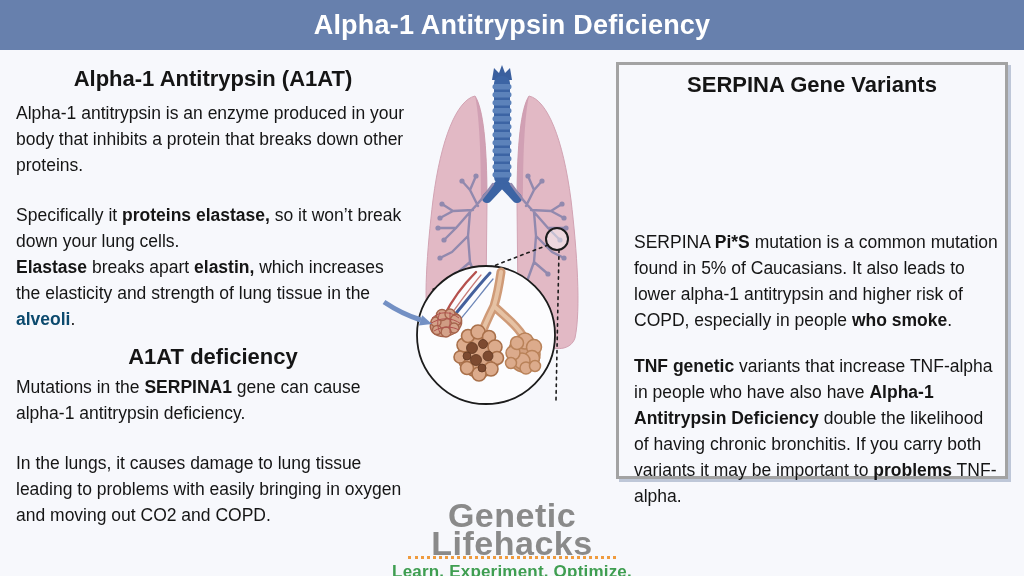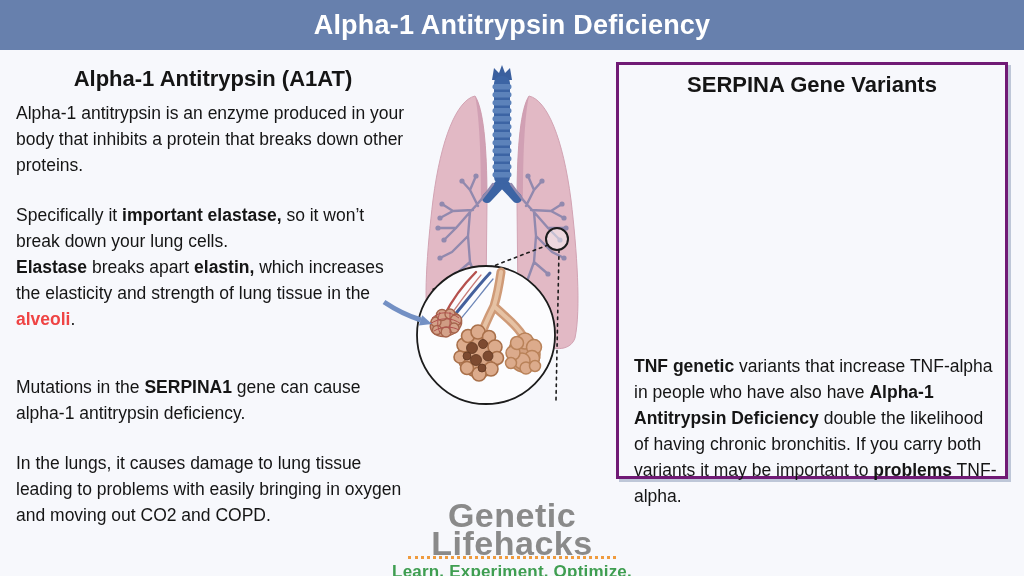--- a/index.html
+++ b/index.html
@@ -10,25 +10,25 @@
   .header {
     position:absolute; top:0; left:0; width:1024px; height:50px;
     background:#6780ad; display:flex; align-items:center; justify-content:center;
   }
   .header-title { color:#ffffff; font-size:27px; font-weight:bold; letter-spacing:0.2px; }
 
   .h2 { position:absolute; font-size:22px; font-weight:bold; text-align:center; margin:0; }
   .para { position:absolute; font-size:17.5px; line-height:26px; margin:0; }
 
   .left-block { left:16px; width:394px; }
-  .hl { color:#ef4444; font-weight:bold; }
+  .hl { color:#0c4a6e; font-weight:bold; }
 
   .right-box {
     position:absolute; left:616px; top:62px; width:392px; height:417px;
-    box-sizing:border-box; border:3px solid #701a75; background:#f7f8fc;
+    box-sizing:border-box; border:3px solid #a3a3a3; background:#f7f8fc;
     box-shadow:3px 3px 0 rgba(96,117,158,0.38);
   }
   .right-box .h2 { top:7px; left:0; right:0; }
   .right-box .para { left:15px; width:364px; }
 
   .logo { position:absolute; left:380px; top:501px; width:264px; text-align:center; }
   .logo-title { font-size:34px; font-weight:bold; color:#8a8a8a; letter-spacing:0.5px; line-height:28px; }
   .logo-dots { width:208px; height:0; margin:-1px auto 0; border-bottom:3px dotted #ef9b3e; }
   .logo-tagline { font-size:17px; font-weight:bold; color:#3f9e51; margin-top:3px; letter-spacing:0.2px; }
 
@@ -40,24 +40,25 @@
 <div class="canvas">
 
   <div class="header">
     <div class="header-title">Alpha-1 Antitrypsin Deficiency</div>
   </div>
 
   <h2 class="h2 left-block" style="top:66px;">Alpha-1 Antitrypsin (A1AT)</h2>
 
   <p class="para left-block" style="top:100px;">Alpha-1 antitrypsin is an enzyme produced in your body that inhibits a protein that breaks down other proteins.</p>
 
-  <p class="para left-block" style="top:202px;"><span>Specifically it </span><b>important elastase,</b><span> so it won’t break down your lung cells.</span></p>
+  <p class="para left-block" style="top:202px;"><span>Specifically it </span><b>proteins elastase,</b><span> so it won’t break down your lung cells.</span></p>
 
   <p class="para left-block" style="top:254px;"><b>Elastase</b><span> breaks apart </span><b>elastin,</b><span> which increases the elasticity and strength of lung tissue in the </span><span class="hl">alveoli</span><span>.</span></p>
 
+  <h2 class="h2 left-block" style="top:344px;">A1AT deficiency</h2>
 
   <p class="para left-block" style="top:374px;"><span>Mutations in the </span><b>SERPINA1</b><span> gene can cause alpha-1 antitrypsin deficiency.</span></p>
 
   <p class="para left-block" style="top:450px;">In the lungs, it causes damage to lung tissue leading to problems with easily bringing in oxygen and moving out CO2 and COPD.</p>
 
   <svg class="illustration" viewBox="0 0 235 350" aria-hidden="true">
 
     <path d="M95 36 C 77 40 61 78 53 140 C 47 190 43 245 49 268 C 53 278 67 280 81 272 C 95 264 105 252 106 240 L 107 140 C 107 84 103 48 95 36 Z" fill="#e2b9c5" stroke="#d2a3b3" stroke-width="1"></path>
     <path d="M149 36 C 167 40 183 78 191 140 C 197 190 201 250 195 278 C 191 290 175 292 161 283 C 147 274 139 260 138 246 L 137 140 C 137 84 141 48 149 36 Z" fill="#e2b9c5" stroke="#d2a3b3" stroke-width="1"></path>
 
@@ -180,20 +181,21 @@
     <g>
       <path d="M4 242 C 16 250 28 256 41 260" stroke="#7390c4" stroke-width="5" fill="none"></path>
       <polygon points="52,264 38.9,265.6 42.2,255.2" fill="#7390c4"></polygon>
     </g>
   </svg>
 
   <div class="right-box">
     <h2 class="h2">SERPINA Gene Variants</h2>
 
 
+    <p class="para" style="top:164px;"><span>SERPINA </span><b>Pi*S</b><span> mutation is a common mutation found in 5% of Caucasians. It also leads to lower alpha-1 antitrypsin and higher risk of COPD, especially in people </span><b>who smoke</b><span>.</span></p>
 
     <p class="para" style="top:288px;"><b>TNF genetic</b><span> variants that increase TNF-alpha in people who have also have  </span><b>Alpha-1 Antitrypsin Deficiency</b><span> double the likelihood of having chronic bronchitis. If you carry both variants it may be important to </span><b>problems</b><span> TNF-alpha.</span></p>
   </div>
 
   <div class="logo">
     <div class="logo-title">Genetic Lifehacks</div>
     <div class="logo-dots"></div>
     <div class="logo-tagline">Learn. Experiment. Optimize.</div>
   </div>
 

